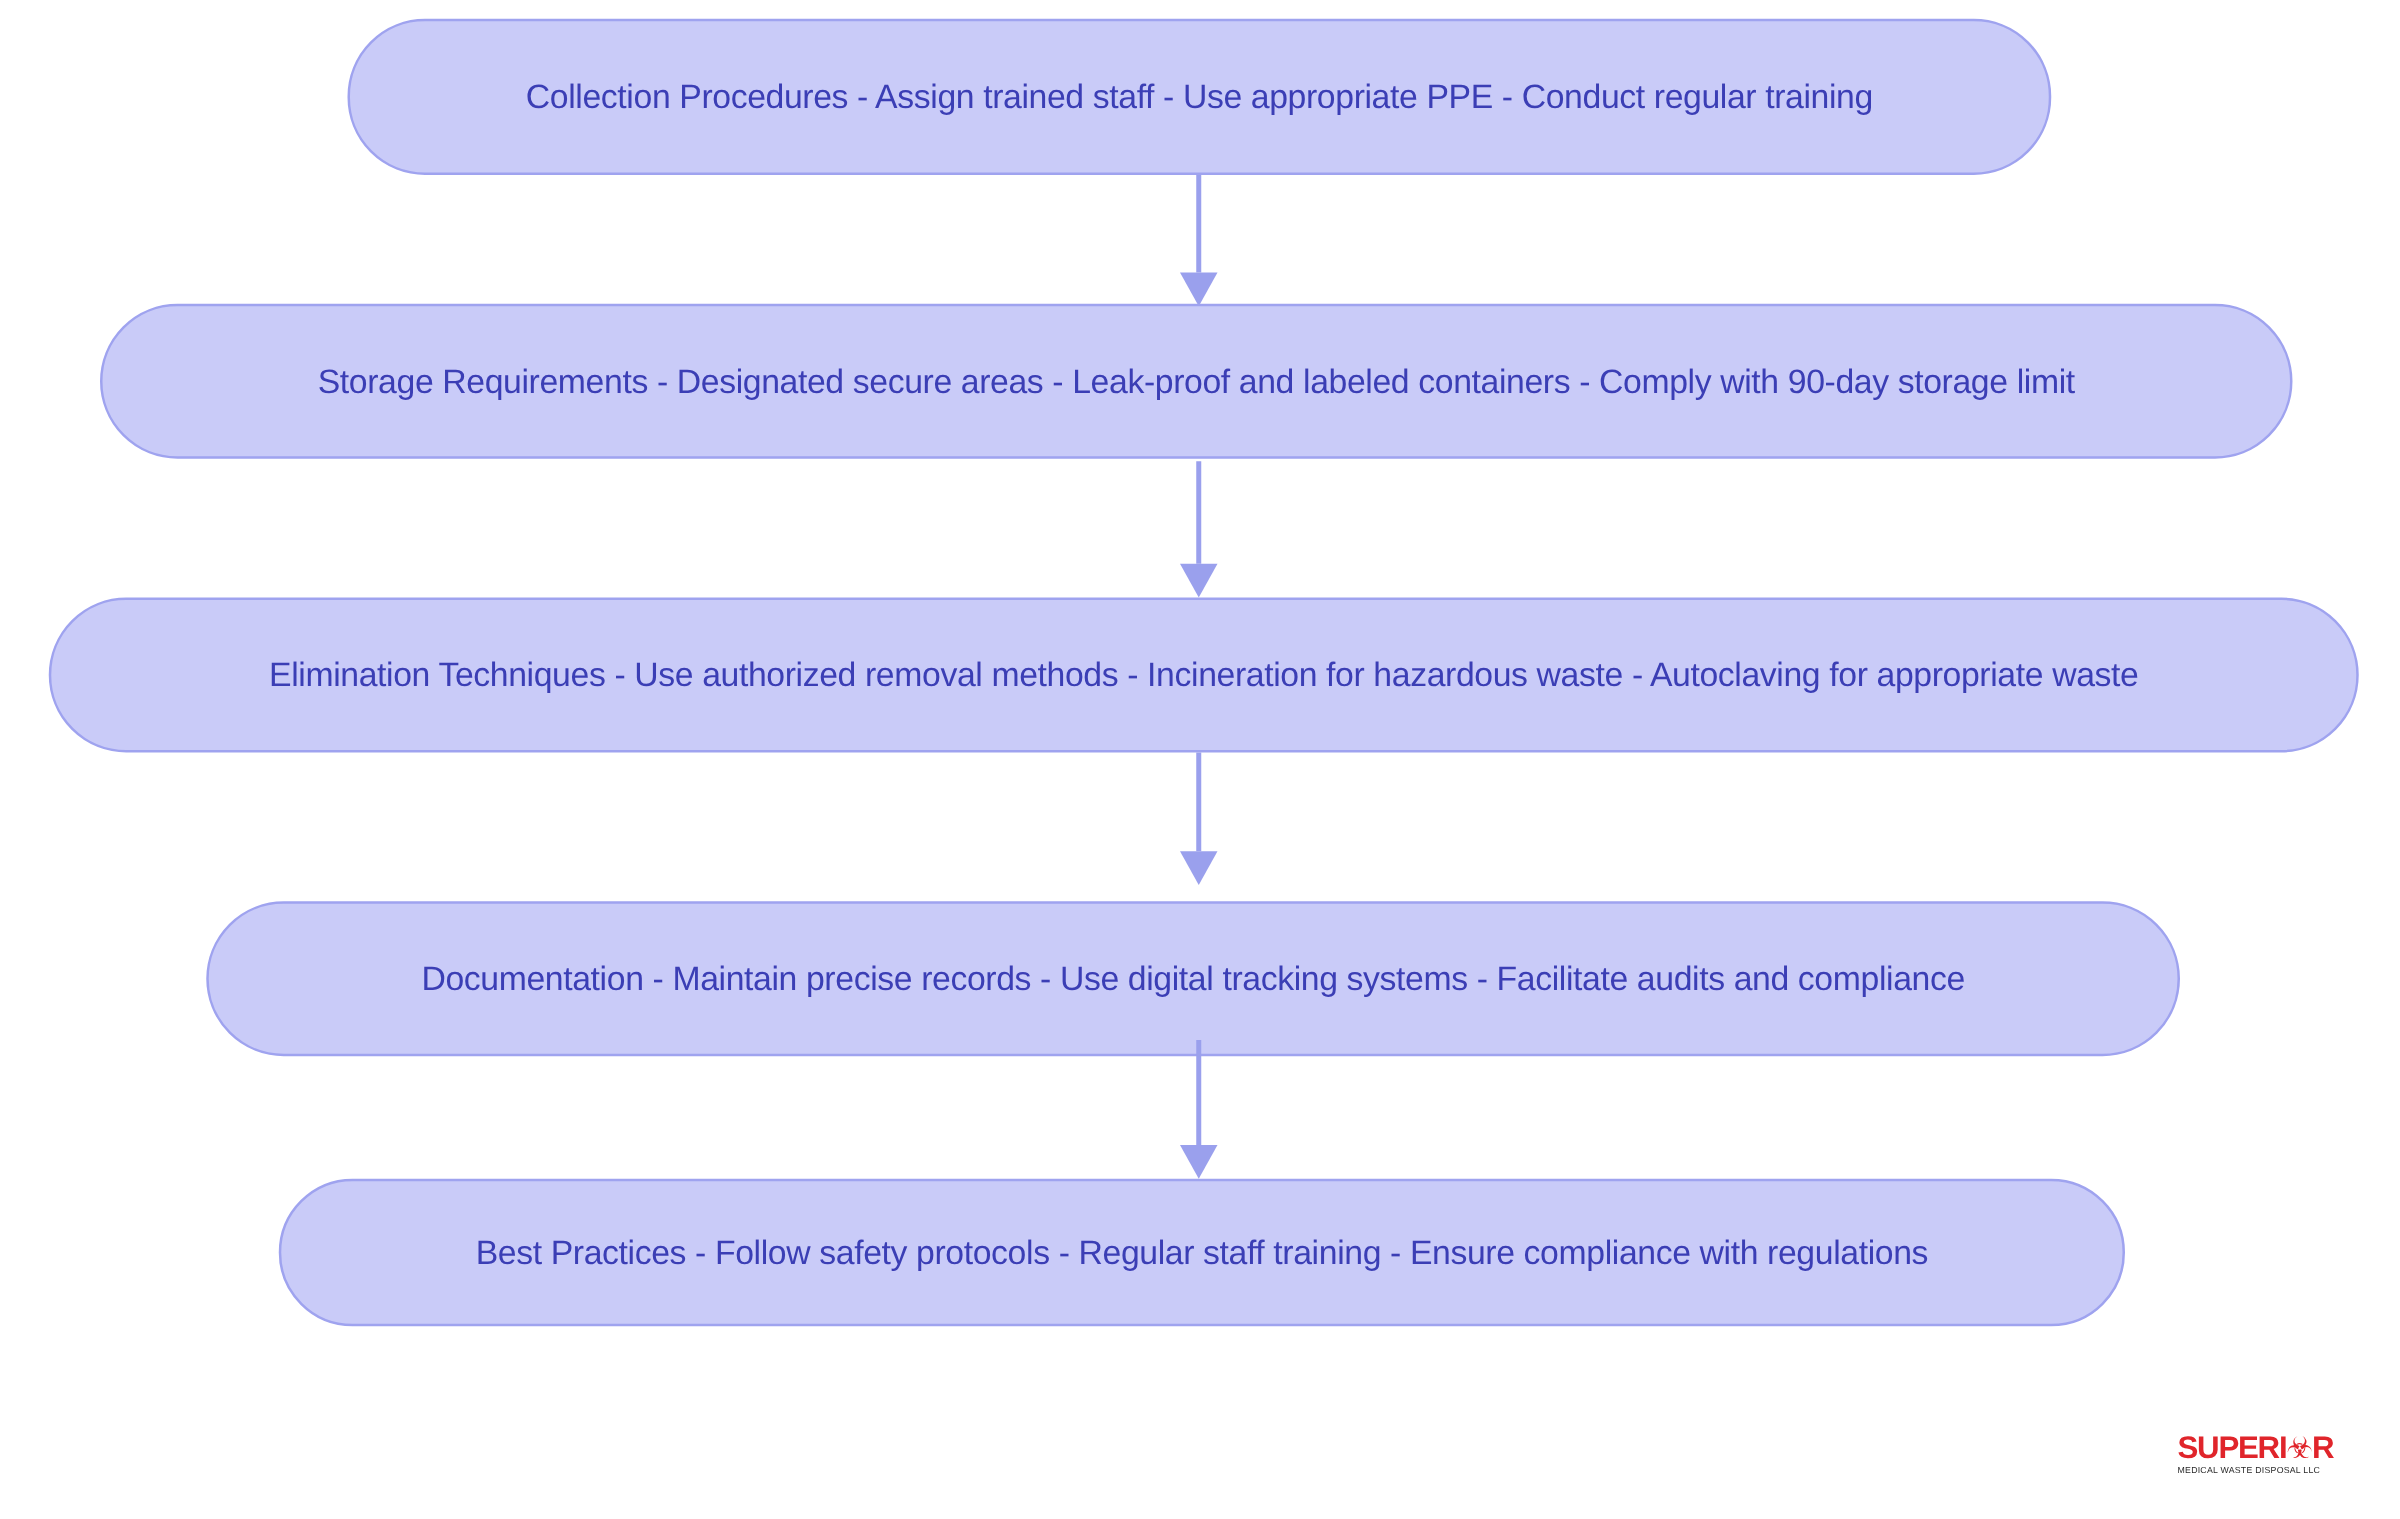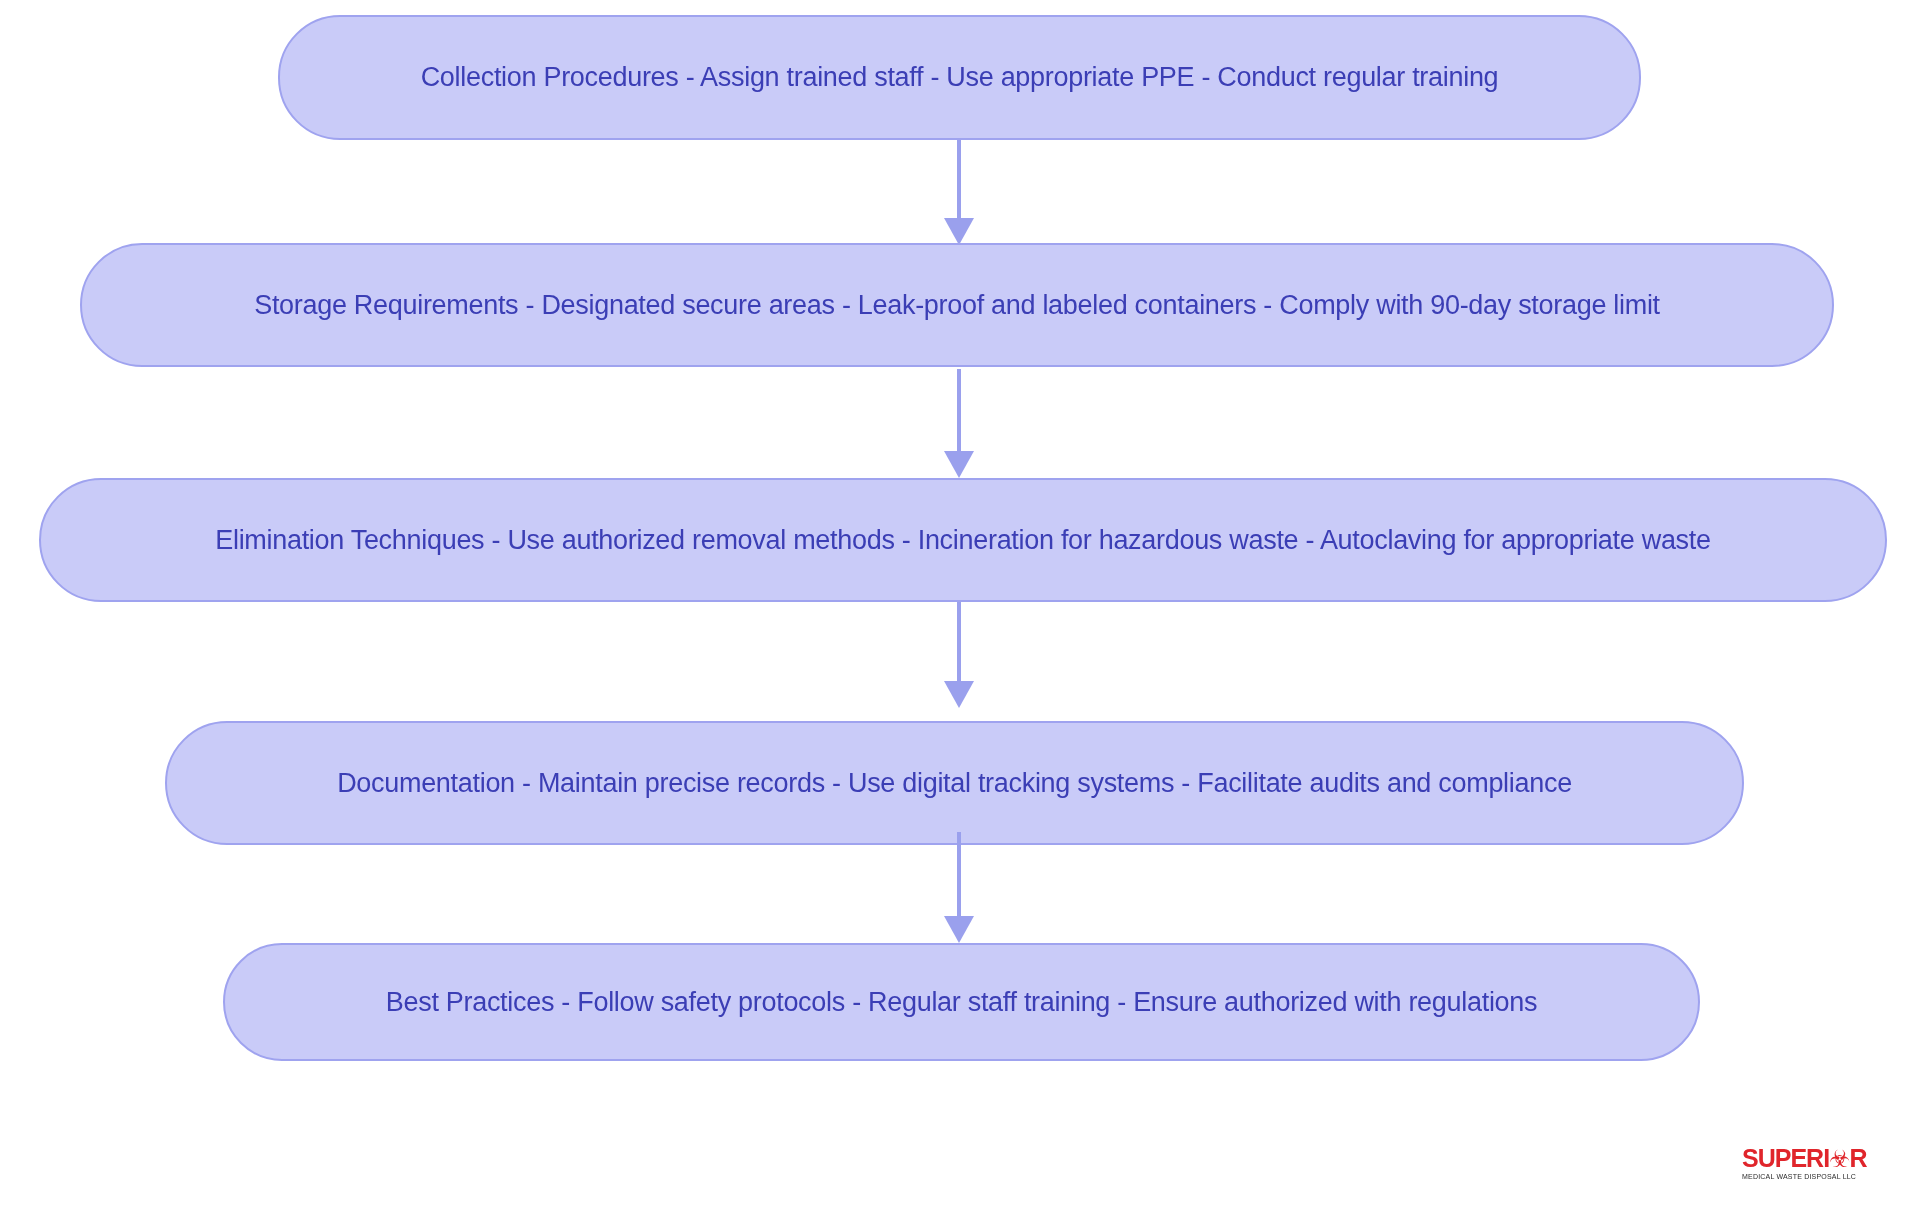--- a/index.html
+++ b/index.html
@@ -123,21 +123,21 @@
   <div class="node n4">
     <span>Documentation - Maintain precise records - Use digital tracking systems - Facilitate audits and compliance</span>
   </div>
 
   <div class="arrow a4">
     <div class="line"></div>
     <div class="head"></div>
   </div>
 
   <div class="node n5">
-    <span>Best Practices - Follow safety protocols - Regular staff training - Ensure authorized with regulations</span>
+    <span>Best Practices - Follow safety protocols - Regular staff training - Ensure compliance with regulations</span>
   </div>
 
   <div class="logo">
     <div class="word"><span>SUPERI</span><span class="bio">☣</span><span>R</span></div>
     <div class="tagline">MEDICAL WASTE DISPOSAL LLC</div>
   </div>
 
 </div>
 
 </body></html>

